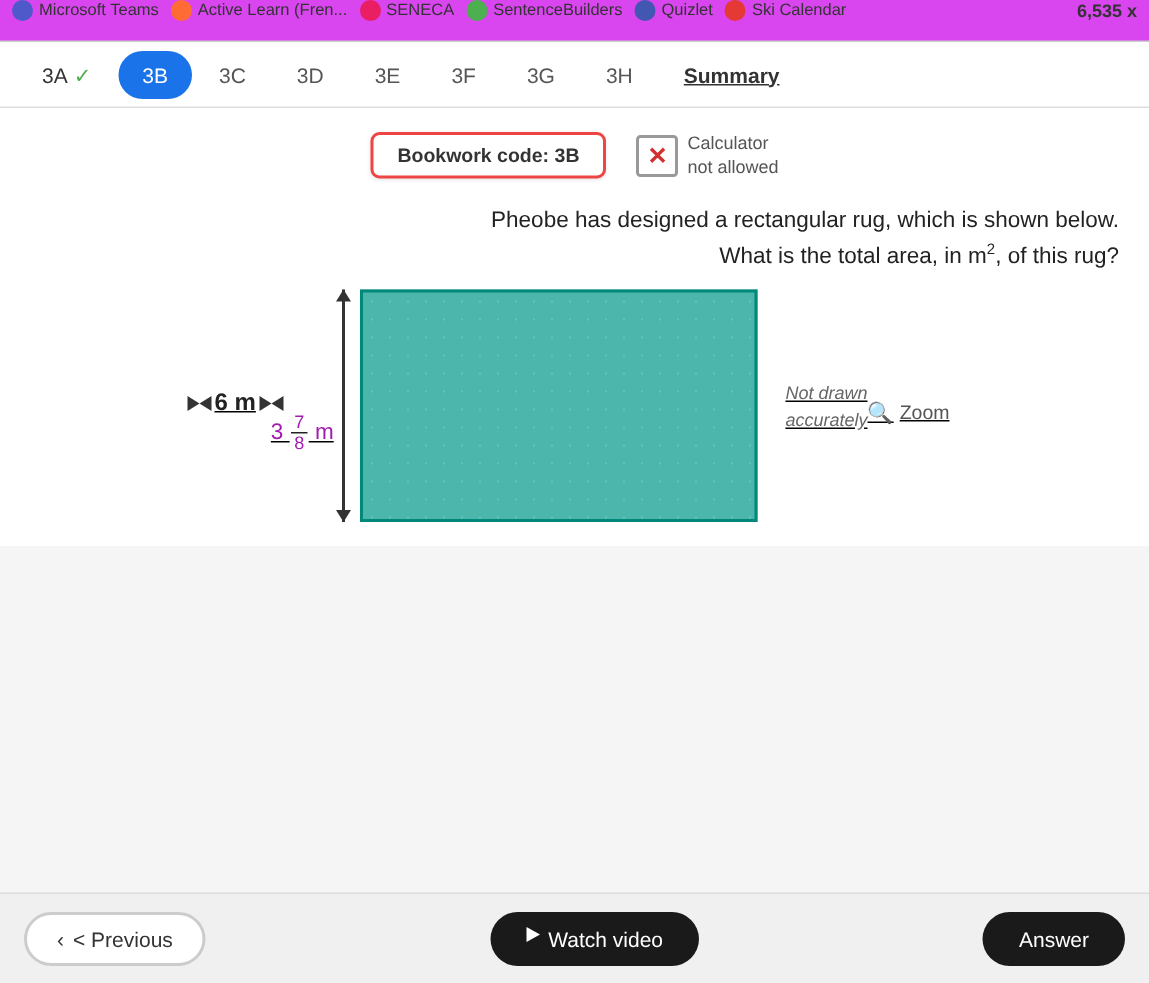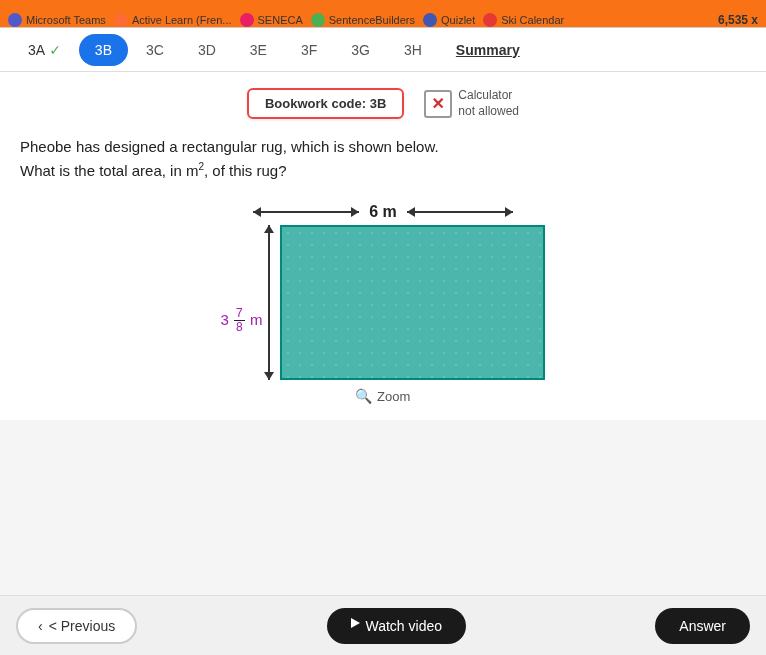--- a/index.html
+++ b/index.html
@@ -7,24 +7,24 @@
       font-family: Arial, sans-serif;
       background: #f5f5f5;
       width: 766px;
       height: 655px;
       overflow: hidden;
       position: relative;
     }
 
     
     .top-bar {
-      background: #f97316;
+      background: #d946ef;
       height: 28px;
       display: flex;
-      align-items: flex-end;
+      align-items: flex-start;
       padding: 0 8px;
       gap: 8px;
       font-size: 11px;
       color: #333;
       border-bottom: 1px solid #ccc;
     }
     .top-bar-item {
       display: flex;
       align-items: center;
       gap: 4px;
@@ -126,46 +126,47 @@
       position: relative;
     }
     .calc-icon .x-mark {
       color: #d32f2f;
       font-size: 16px;
       font-weight: bold;
     }
 
     
     .question-text {
-      text-align: left;
+      text-align: right;
       font-size: 15px;
       color: #222;
       line-height: 1.6;
-      margin-bottom: 20px;
+      margin-bottom: 10px;
     }
     .question-text sup {
       font-size: 10px;
     }
 
     
     .instruction-text {
       font-size: 14px;
       color: #333;
       margin-bottom: 20px;
       font-style: italic;
     }
 
     
     .diagram-area {
       display: flex;
-      flex-direction: column;
+      flex-direction: row;
       align-items: center;
       position: relative;
       margin: 0 auto;
       width: 500px;
+      text-decoration: underline;
     }
 
     
     .top-arrow-label {
       display: flex;
       align-items: center;
       margin-bottom: 4px;
       width: 260px;
       position: relative;
     }
@@ -449,20 +450,23 @@
                 <span class="numerator">7</span>
                 <span class="denominator">8</span>
               </span> m</span>
         </div>
         <div class="vertical-arrow"></div>
       </div>
 
       <div class="rug-rect"></div>
     </div>
 
+    <div style="width:400px;text-align:right;">
+      <span class="not-drawn">Not drawn accurately</span>
+    </div>
 
     <div class="zoom-btn">
       <span class="zoom-icon">🔍</span>
       <span>Zoom</span>
     </div>
 
   </div>
 </div>
 
 <div class="bottom-nav">

